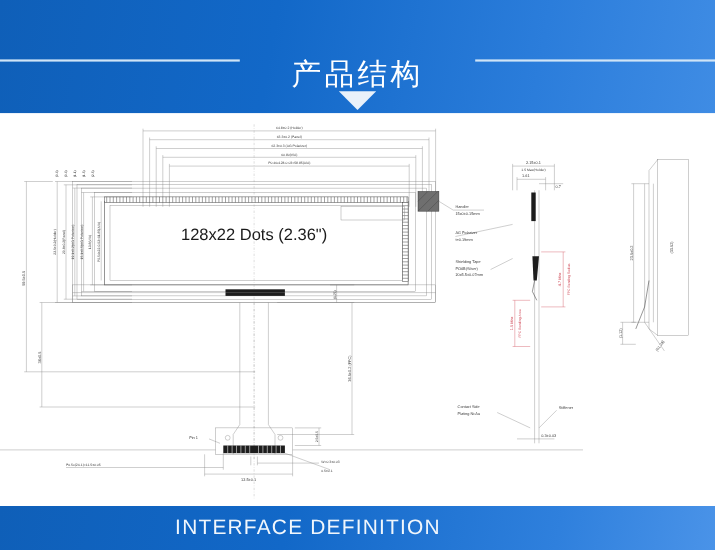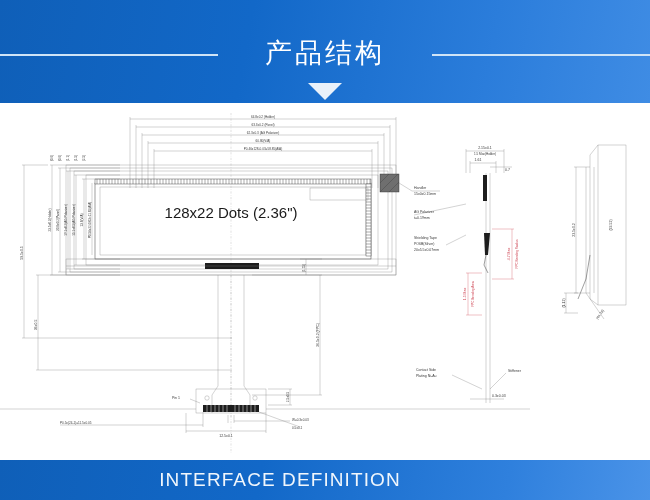--- a/index.html
+++ b/index.html
@@ -22,21 +22,21 @@
   }
   .rule-left  { left: 0px;  width: 218px; }
   .rule-right { right: 0px; width: 218px; }
 
   .banner-top .en {
     position: absolute; top: 10px; left: 0; width: 650px;
     text-align: center; color: #eef4fb;
     font-size: 20px; letter-spacing: 1.2px; font-weight: 400;
   }
   .banner-top .cn {
-    position: absolute; top: 35px; left: 0; width: 650px;
+    position: absolute; top: 49px; left: 0; width: 650px;
     text-align: center; color: #ffffff;
     font-size: 27px; letter-spacing: 3px; font-weight: 400;
     font-family: "DejaVu Sans", sans-serif;
   }
   .caret {
     position: absolute; left: 50%; top: 83px; transform: translateX(-50%);
     width: 0; height: 0;
     border-left: 17px solid transparent;
     border-right: 17px solid transparent;
     border-top: 17px solid #e9f1fa;

